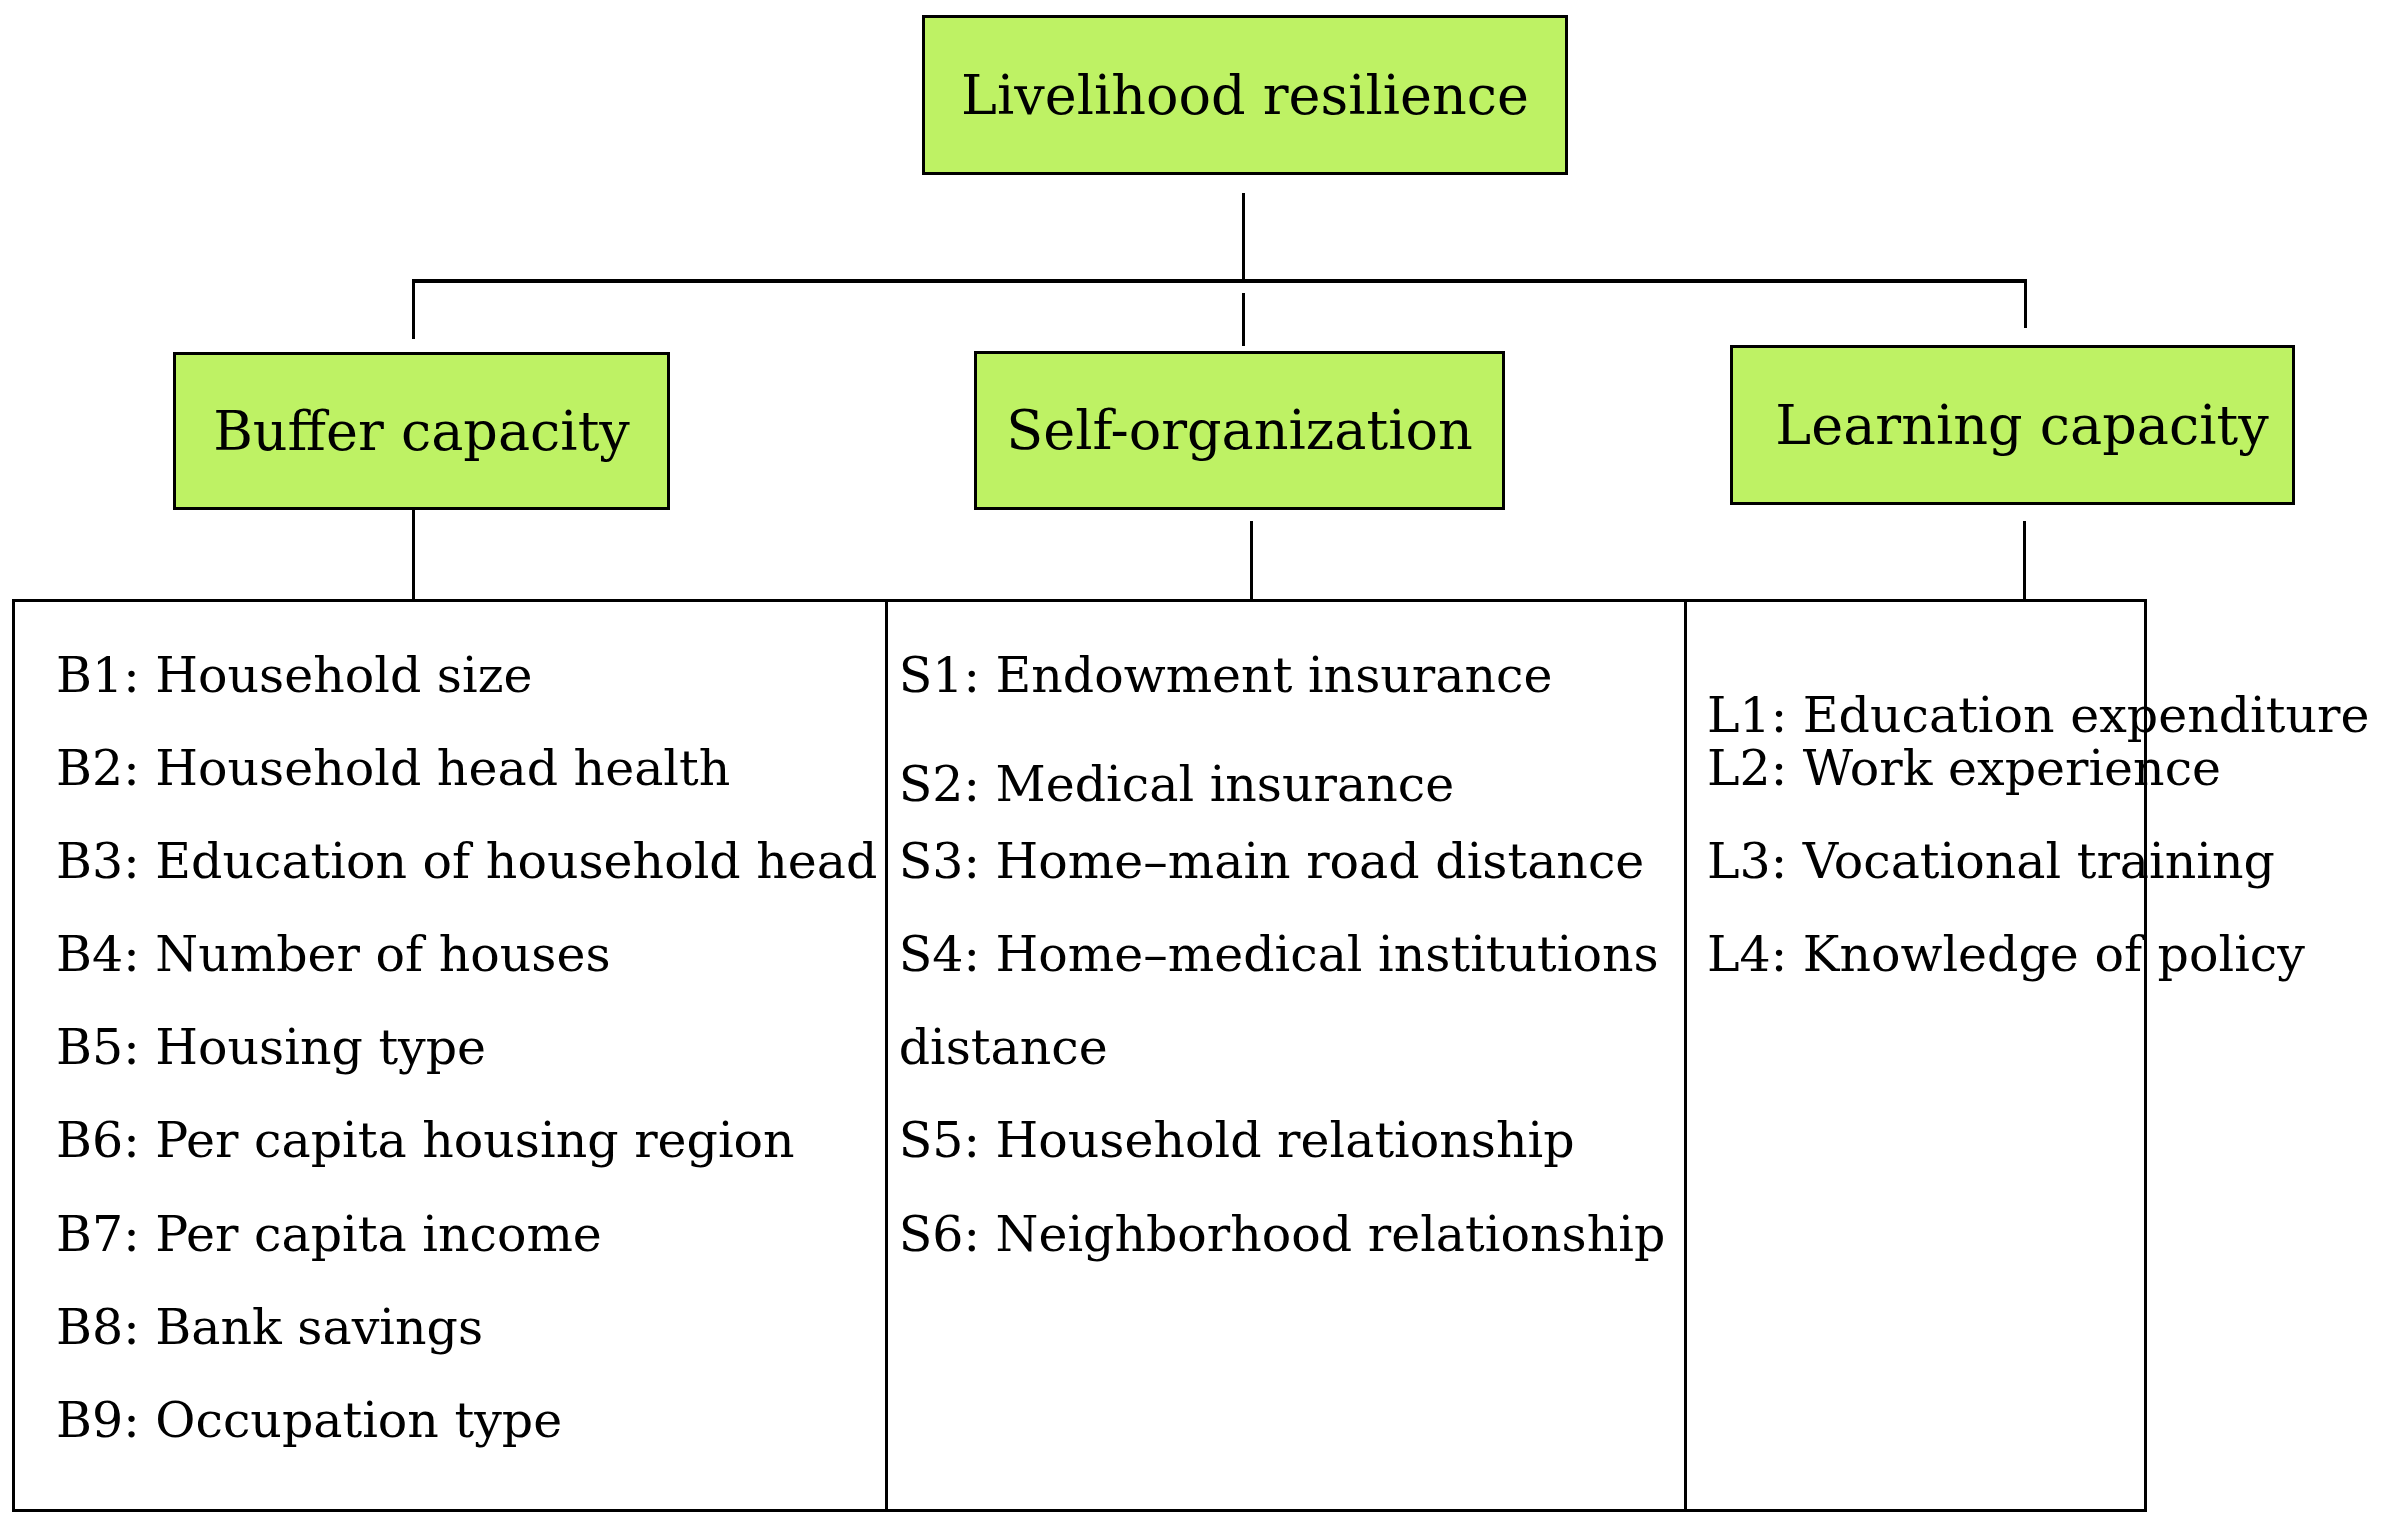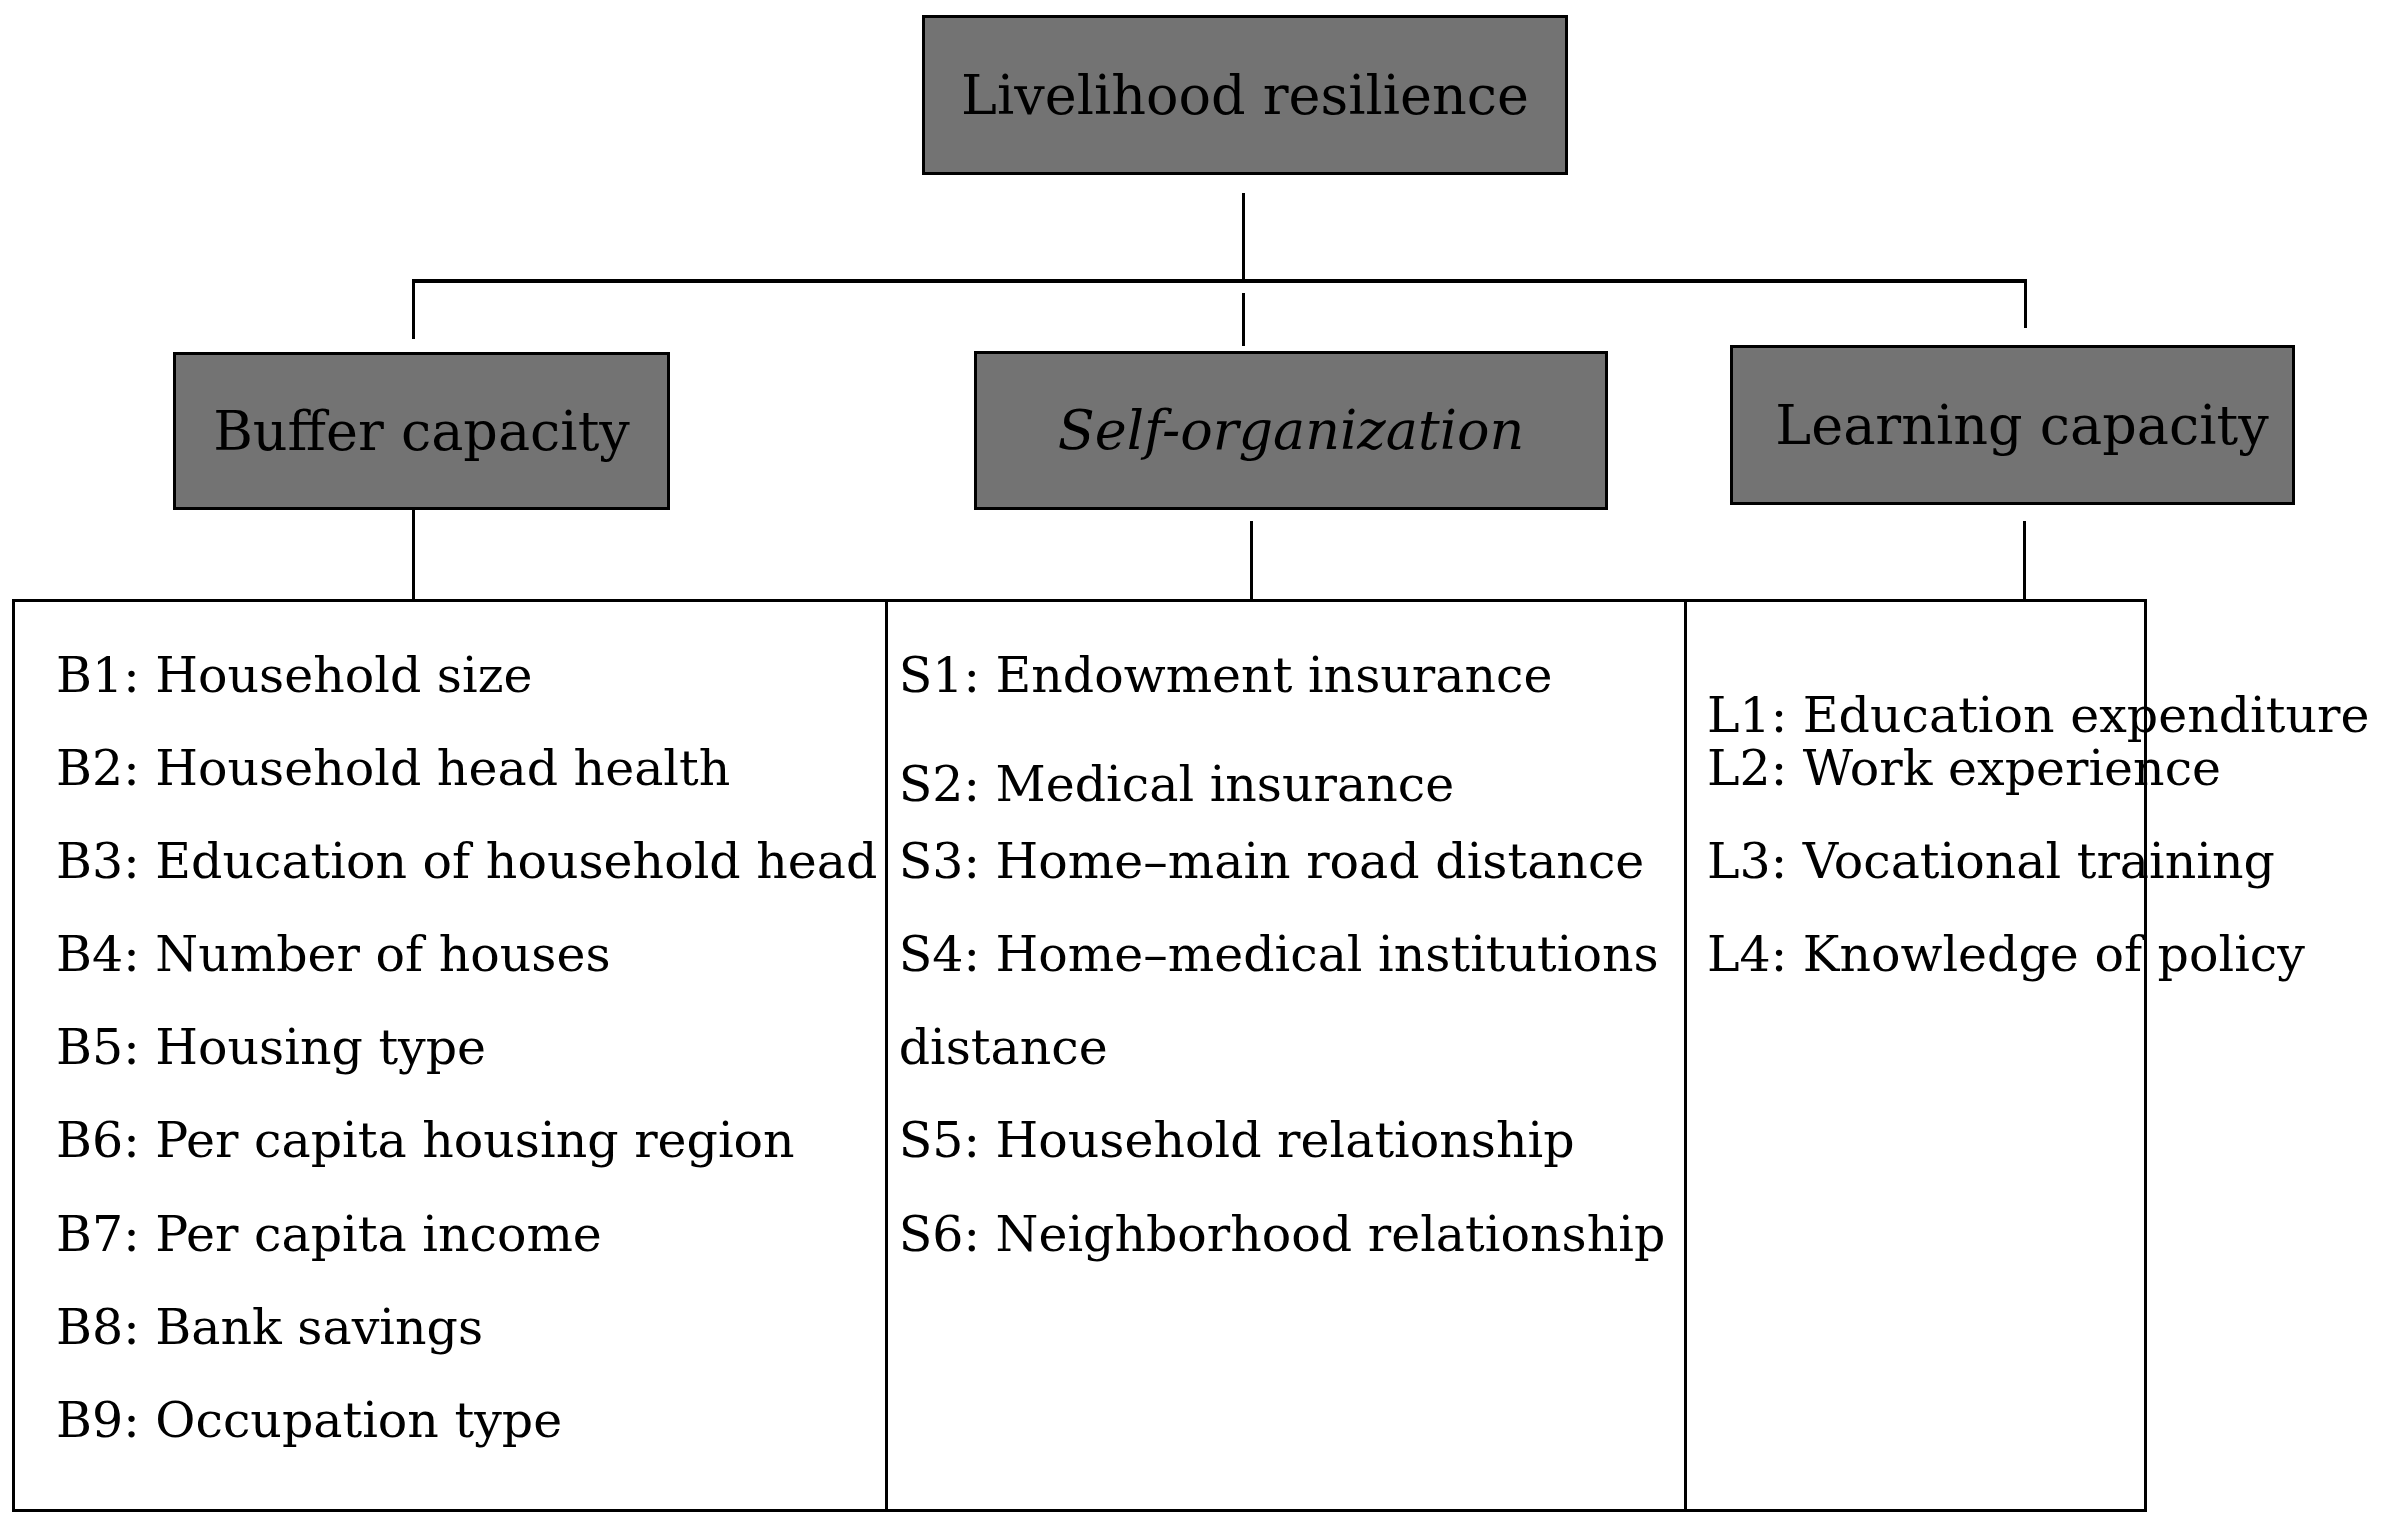--- a/index.html
+++ b/index.html
@@ -1,20 +1,20 @@
 <!DOCTYPE html>
 <html style="font-size:11.5px"><head>
 <meta charset="utf-8">
 <style>
   html, body { margin:0; padding:0; background:#ffffff; }
   body { width:2401px; height:1523px; position:relative; overflow:hidden;
          font-family:"DejaVu Serif","Liberation Serif",serif; color:#000; }
   .box { position:absolute; border:3.6px solid #000; box-sizing:border-box;
          display:flex; align-items:center; justify-content:center;
-         font-size:54px; background:#737373; white-space:nowrap; }
+         font-size:54px; background:#bef264; white-space:nowrap; }
   .vline { position:absolute; width:2.9px; background:#000; }
   .hline { position:absolute; height:4.3px; background:#000; }
   .table { position:absolute; left:12px; top:599px; width:2135px; height:913px;
            border:3.6px solid #000; box-sizing:border-box; }
   .col { position:absolute; top:0; bottom:0; box-sizing:border-box; }
   .col.c2, .col.c3 { border-left:3.6px solid #000; }
   .item { position:absolute; font-size:49px; white-space:nowrap; line-height:1; }
 </style>
 </head>
 <body>
@@ -25,21 +25,21 @@
 
 <div class="vline" style="left:1242px; top:193px; height:90px;"></div>
 <div class="hline" style="left:412px; top:279px; width:1615px;"></div>
 <div class="vline" style="left:412px; top:279px; height:60px;"></div>
 <div class="vline" style="left:1242px; top:293px; height:53px;"></div>
 <div class="vline" style="left:2024px; top:279px; height:49px;"></div>
 
 <div class="box" style="left:173px; top:352px; width:497px; height:158px;">
   <span>Buffer capacity</span>
 </div>
-<div class="box" style="left:974px; top:351px; width:634px; height:159px;font-style:italic;">
+<div class="box" style="left:974px; top:351px; width:531px; height:159px;">
   <span>Self-organization</span>
 </div>
 <div class="box" style="left:1730px; top:345px; width:565px; height:160px;padding-left:19px;">
   <span>Learning capacity</span>
 </div>
 
 <div class="vline" style="left:412px; top:510px; height:90px;"></div>
 <div class="vline" style="left:1250px; top:521px; height:80px;"></div>
 <div class="vline" style="left:2023px; top:521px; height:80px;"></div>
 

